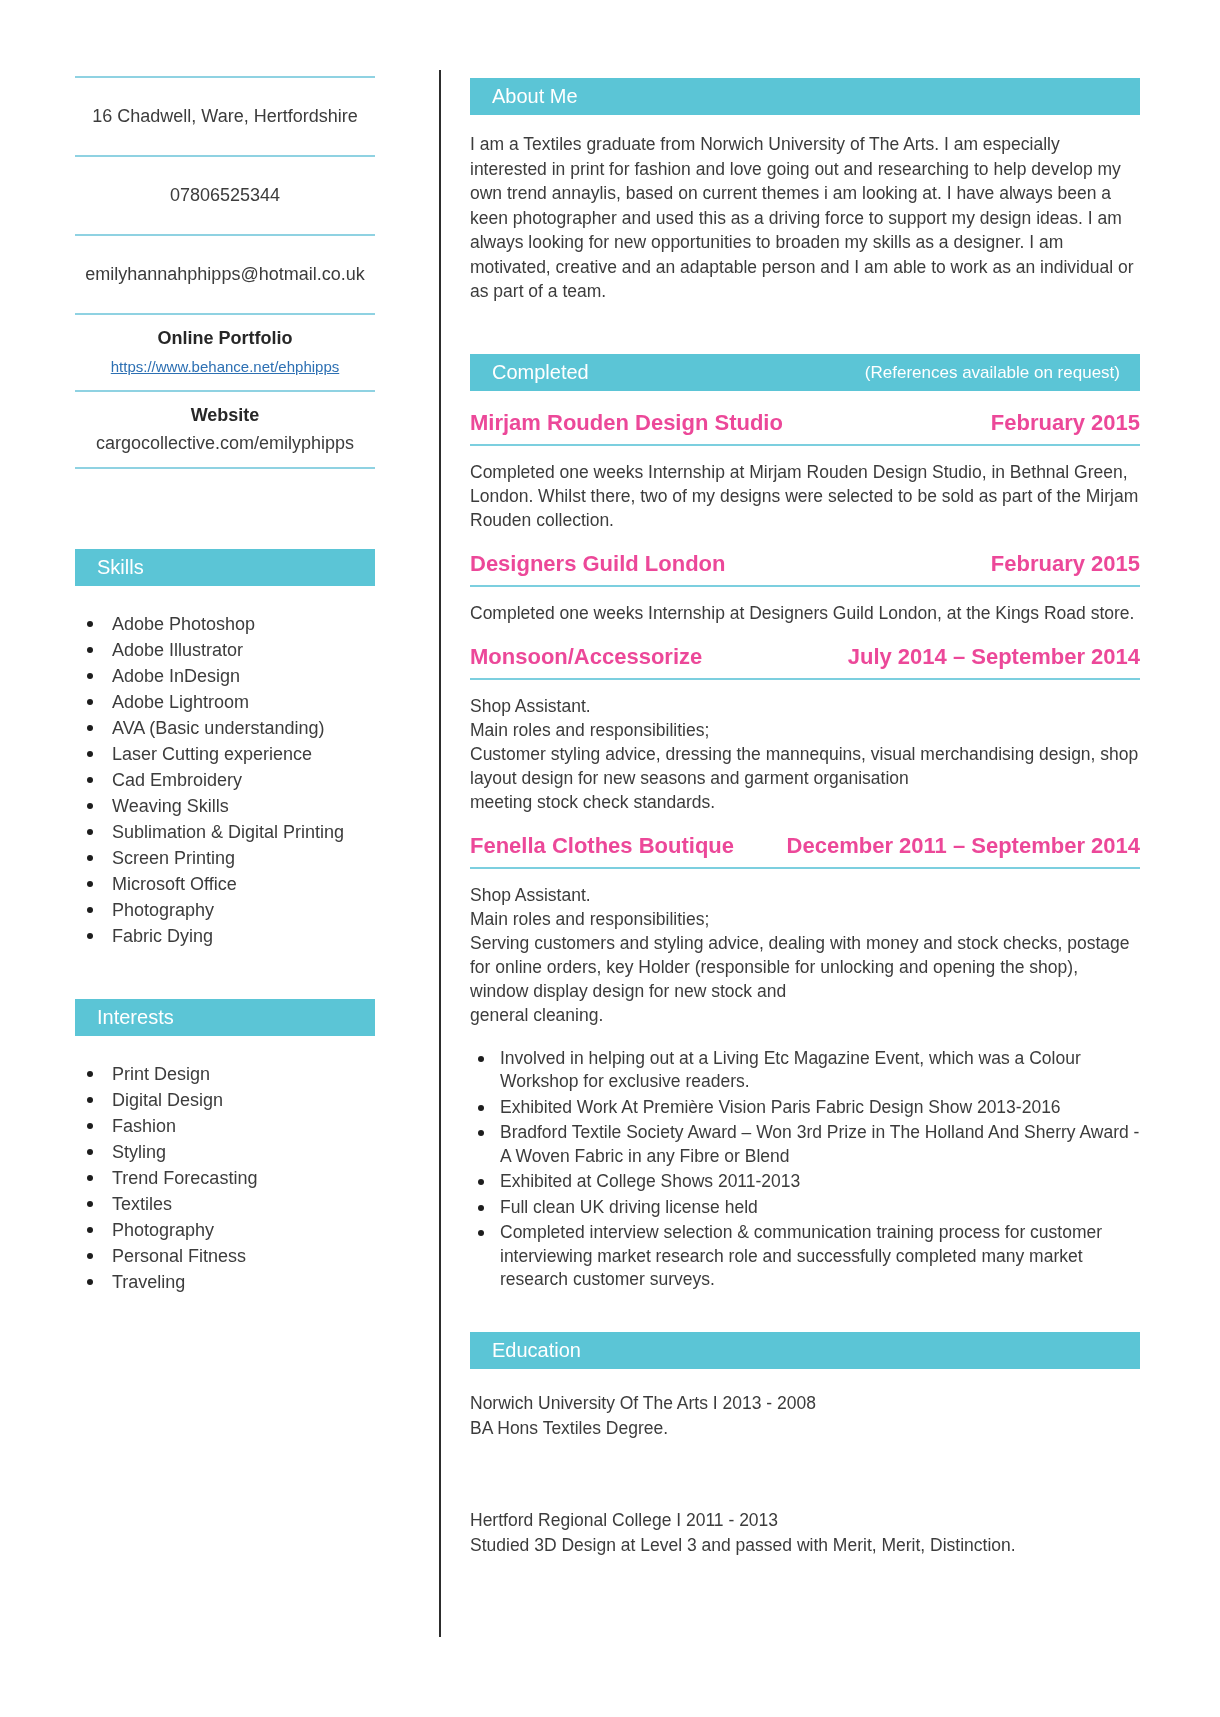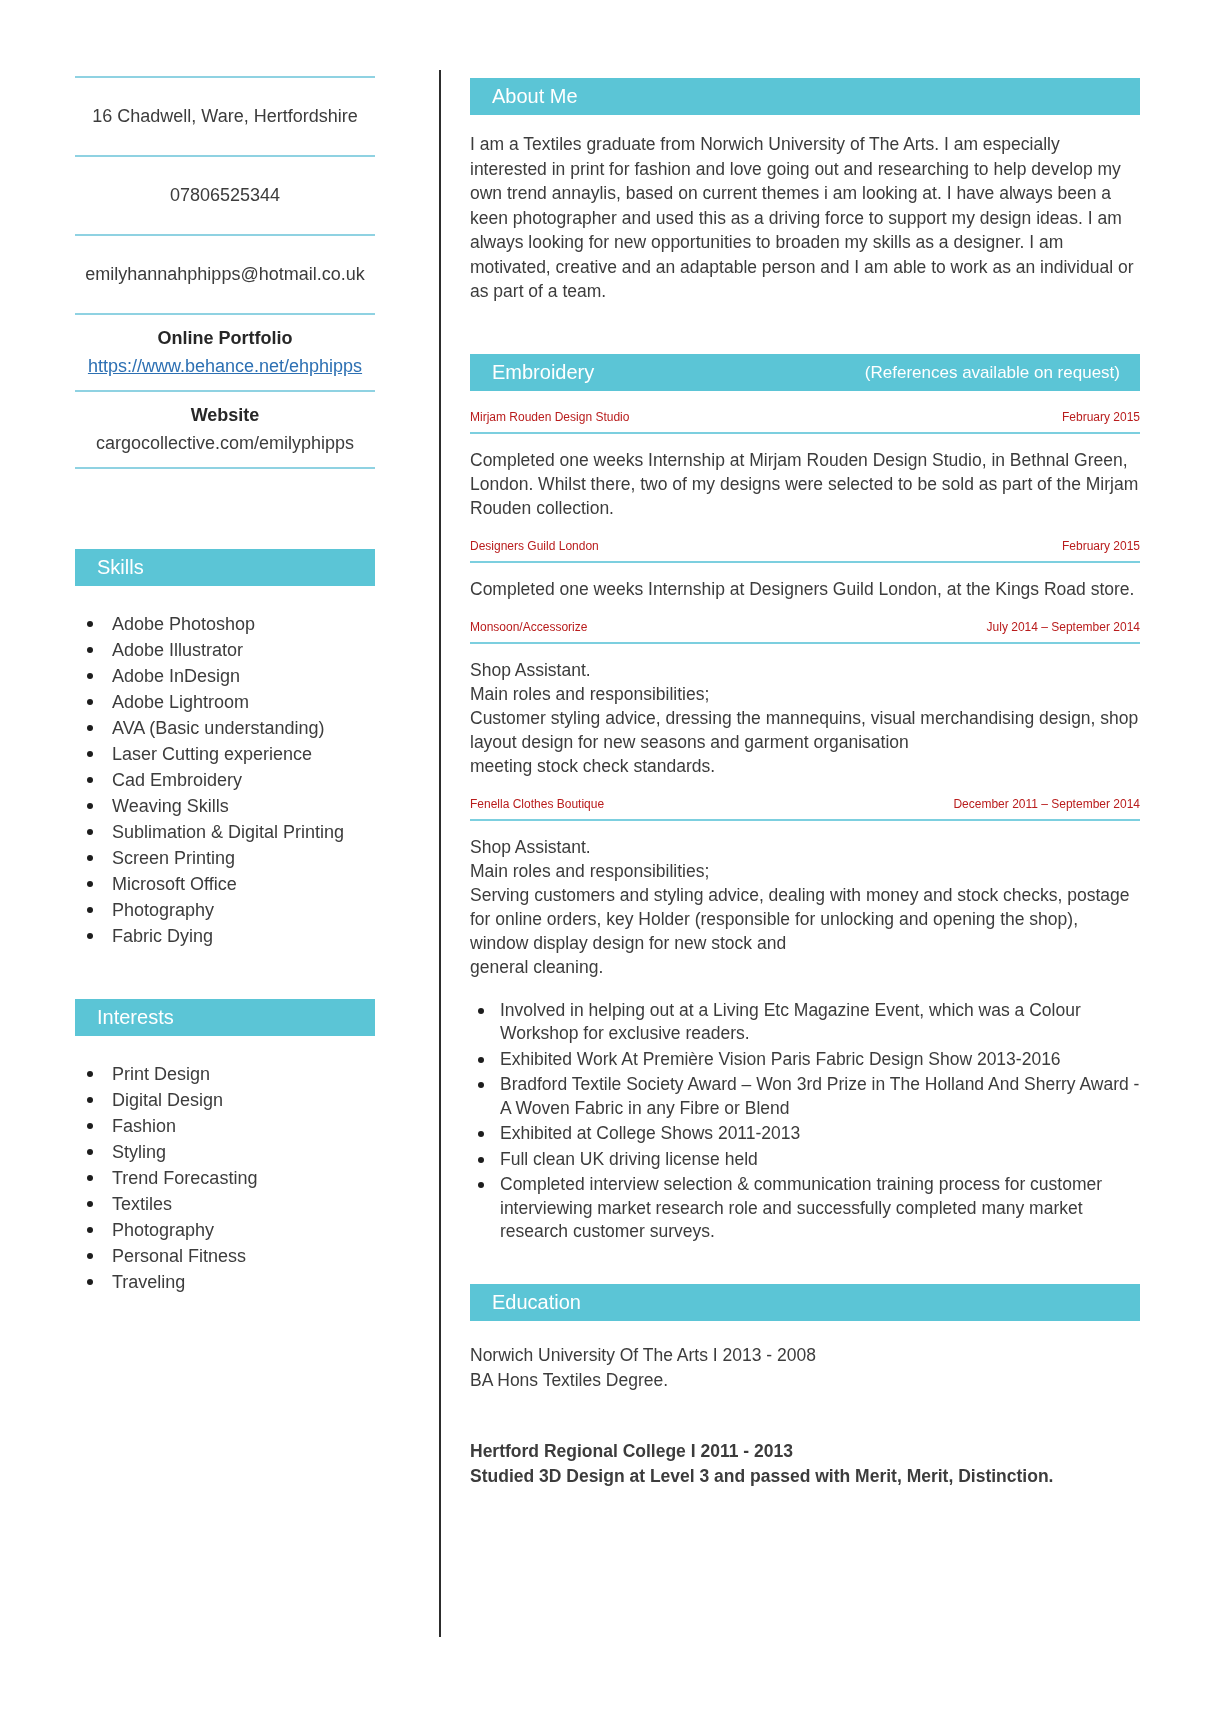--- a/index.html
+++ b/index.html
@@ -8,50 +8,50 @@
   .vline{position:absolute;left:439px;top:70px;width:2px;height:1567px;background:#2d2d2d;}
 
   
   .left{position:absolute;left:75px;top:76px;width:300px;text-align:center;}
   .name{margin:0 0 22px 0;font-size:42px;font-weight:bold;letter-spacing:5px;line-height:1.18;
         color:#1d1d1d;white-space:pre-line;}
   .lc-divider{border:none;border-top:2px solid #8fd2e2;margin:0;height:0;}
   .contact-row{padding:28px 0;font-size:18px;color:#3c3c3c;}
   .contact-row.two-line{padding:13px 0;}
   .contact-label{font-weight:bold;color:#272727;margin-bottom:7px;font-size:18px;}
-  .link{color:#2d70b3;text-decoration:underline;font-size:18px;}
+  .link{color:#2d70b3;text-decoration:underline;font-size:15px;}
 
   .bar{background:#5bc5d6;color:#ffffff;font-size:20px;height:37px;line-height:37px;
        padding:0 20px 0 22px;text-align:left;}
   .skills-bar{margin-top:80px;}
   .interests-bar{margin-top:50px;}
 
   .blist{list-style:none;margin:25px 0 0 0;padding:0;text-align:left;}
   .blist li{position:relative;padding-left:37px;font-size:18px;line-height:26px;color:#3c3c3c;}
   .blist li::before{content:"";position:absolute;left:12px;top:10px;width:6px;height:6px;
         border-radius:50%;background:#1d1d1d;}
 
   
   .right{position:absolute;left:470px;top:78px;width:670px;text-align:left;}
   .body-text{margin:17px 0 0 0;font-size:17.5px;line-height:24.5px;white-space:pre-line;}
   .bar-flex{display:flex;justify-content:space-between;}
   .bar-note{font-size:17px;}
   .exp-bar{margin-top:50px;}
   .job{margin-top:19px;}
   .job-head{display:flex;justify-content:space-between;align-items:baseline;
         border-bottom:2px solid #7ccfdf;padding-bottom:8px;}
-  .job-company,.job-dates{font-size:12px;font-weight:normal;color:#b91c1c;}
+  .job-company,.job-dates{font-size:22px;font-weight:bold;color:#ec4899;}
   .job-desc{margin:14px 0 8px 0;font-size:17.5px;line-height:24px;white-space:pre-line;}
   .ach-bar{margin-top:44px;}
   .alist{margin-top:20px;}
   .alist li{font-size:17.5px;line-height:23.5px;padding-left:30px;margin-bottom:2px;color:#3c3c3c;}
   .alist li::before{left:8px;top:9px;}
   .edu-bar{margin-top:40px;}
   .edu-entry{margin-top:22px;font-size:17.5px;line-height:25px;white-space:pre-line;color:#3c3c3c;}
-  .edu-entry + .edu-entry{margin-top:46px;font-weight:bold;}
+  .edu-entry + .edu-entry{margin-top:67px;}
 </style>
 </head>
 <body>
 
 <div class="page">
   <div class="vline"></div>
 
   <aside class="left">
 
     <hr class="lc-divider">
@@ -112,21 +112,21 @@
     </ul>
   </aside>
 
   <main class="right">
     <div class="bar">
       <span>About Me</span>
     </div>
     <p class="body-text">I am a Textiles graduate from Norwich University of The Arts. I am especially interested in print for fashion and love going out and researching to help develop my own trend annaylis, based on current themes i am looking at. I have always been a keen photographer and used this as a driving force to support my design ideas. I am always looking for new opportunities to broaden my skills as a designer. I am motivated, creative and an adaptable person and I am able to work as an individual or as part of a team.</p>
 
     <div class="bar bar-flex exp-bar">
-      <span>Embroidery</span>
+      <span>Completed</span>
       <span class="bar-note">(References available on request)</span>
     </div>
 
     <div class="job">
       <div class="job-head">
         <span class="job-company">Mirjam Rouden Design Studio</span>
         <span class="job-dates">February 2015</span>
       </div>
       <p class="job-desc">Completed one weeks Internship at Mirjam Rouden Design Studio, in Bethnal Green, London. Whilst there, two of my designs were selected to be sold as part of the Mirjam Rouden collection.</p>
     </div>

